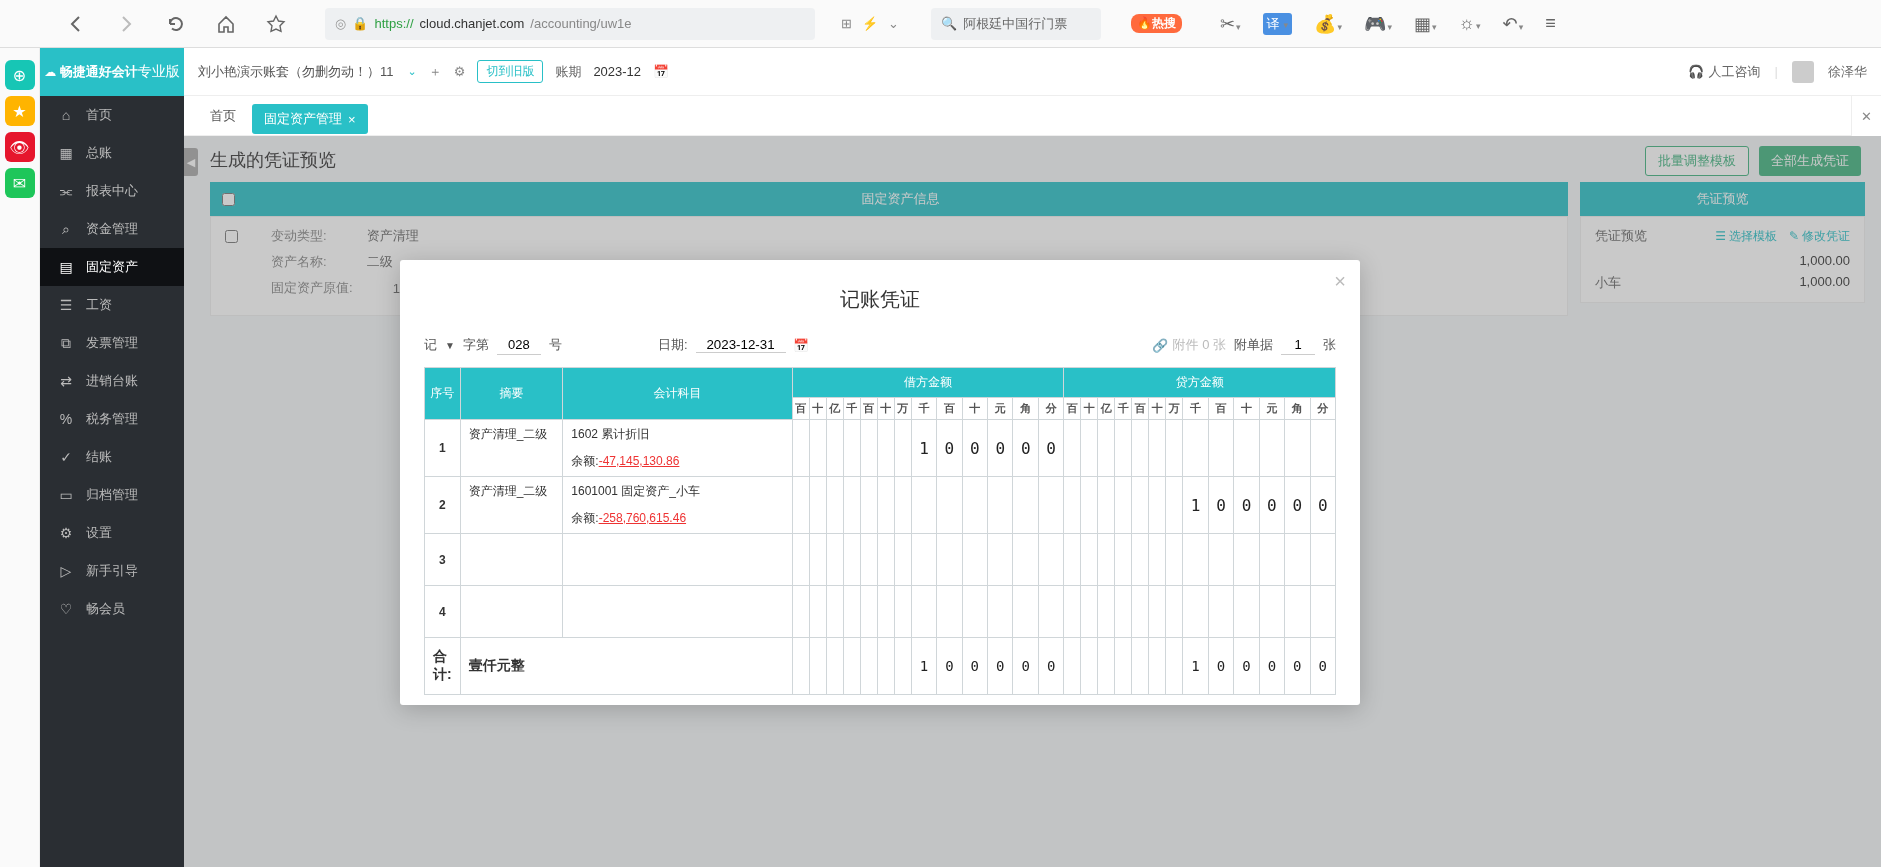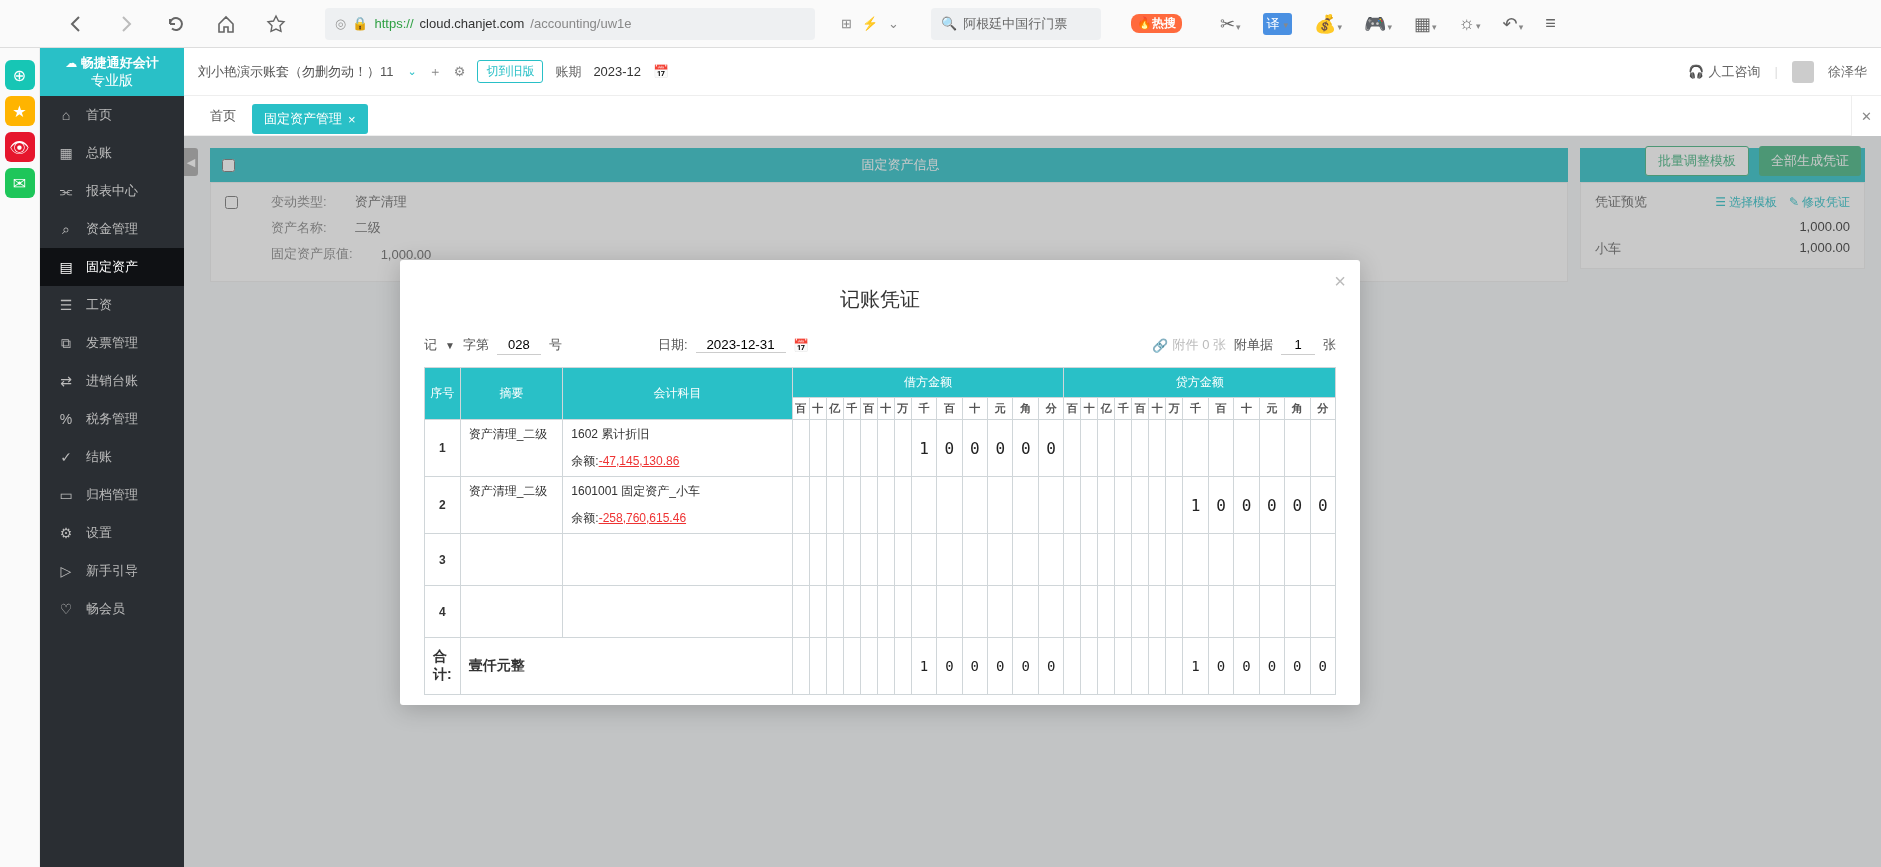--- a/index.html
+++ b/index.html
@@ -20,21 +20,21 @@
 .tool-ico { position:relative; font-size:18px; cursor:pointer; }
 .drop-triangle { font-size:9px; color:#888; margin-left:1px; }
 
 
 .os-sidebar { position:fixed; left:0; top:48px; width:40px; height:calc(100% - 48px); background:#fafafa; border-right:1px solid #eee; padding-top:6px; }
 .os-ico { width:30px; height:30px; margin:6px auto; border-radius:6px; display:flex; align-items:center; justify-content:center; color:#fff; font-size:16px; }
 
 
 .app { position:fixed; left:40px; top:48px; right:0; bottom:0; display:flex; }
 .sidebar { width:144px; background:#2a2e33; color:#bbb; display:flex; flex-direction:column; }
-.brand { height:48px; background:#29c0c7; color:#fff; display:flex; flex-direction:column; align-items:center; justify-content:center; font-size:12px; }
+.brand { height:48px; background:#29c0c7; color:#fff; display:flex; flex-direction:row; align-items:center; justify-content:center; font-size:12px; }
 .brand .b1 { font-size:13px; font-weight:bold; }
 .brand .b2 { font-size:14px; }
 .menu-item { height:38px; display:flex; align-items:center; padding-left:18px; gap:12px; cursor:pointer; font-size:13px; }
 .menu-item.active { background:#0f1114; color:#fff; }
 .menu-ico { width:16px; text-align:center; font-size:14px; }
 
 .main { flex:1; background:#f5f7f9; display:flex; flex-direction:column; position:relative; }
 .topbar { height:48px; background:#fff; border-bottom:1px solid #eee; display:flex; align-items:center; padding:0 14px; gap:12px; font-size:13px; }
 .acct-name { color:#555; }
 .acct-drop { color:#29c0c7; font-size:11px; margin-left:2px; }
@@ -59,21 +59,21 @@
 .btn-outline { border:1px solid #3fb37f; color:#3fb37f; background:#fff; padding:5px 12px; border-radius:3px; cursor:pointer; font-size:13px; }
 .btn-primary { background:#3fb37f; color:#fff; border:none; padding:5px 12px; border-radius:3px; cursor:pointer; font-size:13px; }
 
 .bg-table { display:flex; margin-left:10px; }
 .bg-left { flex:1; }
 .bg-right { width:285px; margin-left:12px; }
 .bg-head { background:#29c0c7; color:#fff; height:34px; display:flex; align-items:center; padding:0 12px; font-size:13px; }
 .bg-head input[type=checkbox]{ margin-right:10px; }
 .bg-head-center { flex:1; text-align:center; }
 .bg-body { background:#fff; border:1px solid #eee; padding:10px 14px; font-size:13px; color:#666; }
-.bg-row { display:flex; gap:28px; margin-bottom:8px;align-items:center; }
+.bg-row { display:flex; gap:40px; margin-bottom:8px;align-items:center; }
 .bg-label { color:#888; }
 .preview-links { float:right; display:flex; gap:12px; }
 .preview-links a { color:#29c0c7; text-decoration:none; font-size:12px; display:flex; align-items:center; gap:3px; }
 .amount-right { text-align:right; color:#333; }
 
 
 .dim { position:absolute; inset:0; background:rgba(100,100,100,.35); }
 
 
 .modal { position:absolute; left:400px; top:260px; width:960px; background:#fff; border-radius:3px; box-shadow:0 4px 24px rgba(0,0,0,.2); padding:20px 24px 10px; max-height:600px; overflow:auto; }
@@ -261,20 +261,21 @@
     <div class="tabs">
       <div class="tab">首页</div>
       <div class="tab active">
         <span>固定资产管理</span>
         <span class="tab-close">×</span>
       </div>
     </div>
 
     <div class="content">
       <div class="collapse-handle">◀</div>
+      <div class="page-title">生成的凭证预览</div>
       <div class="action-row">
         <button class="btn-outline">批量调整模板</button>
         <button class="btn-primary">全部生成凭证</button>
       </div>
 
       <div class="bg-table">
         <div class="bg-left">
           <div class="bg-head">
             <input type="checkbox" style="">
             <span class="bg-head-center">固定资产信息</span>

